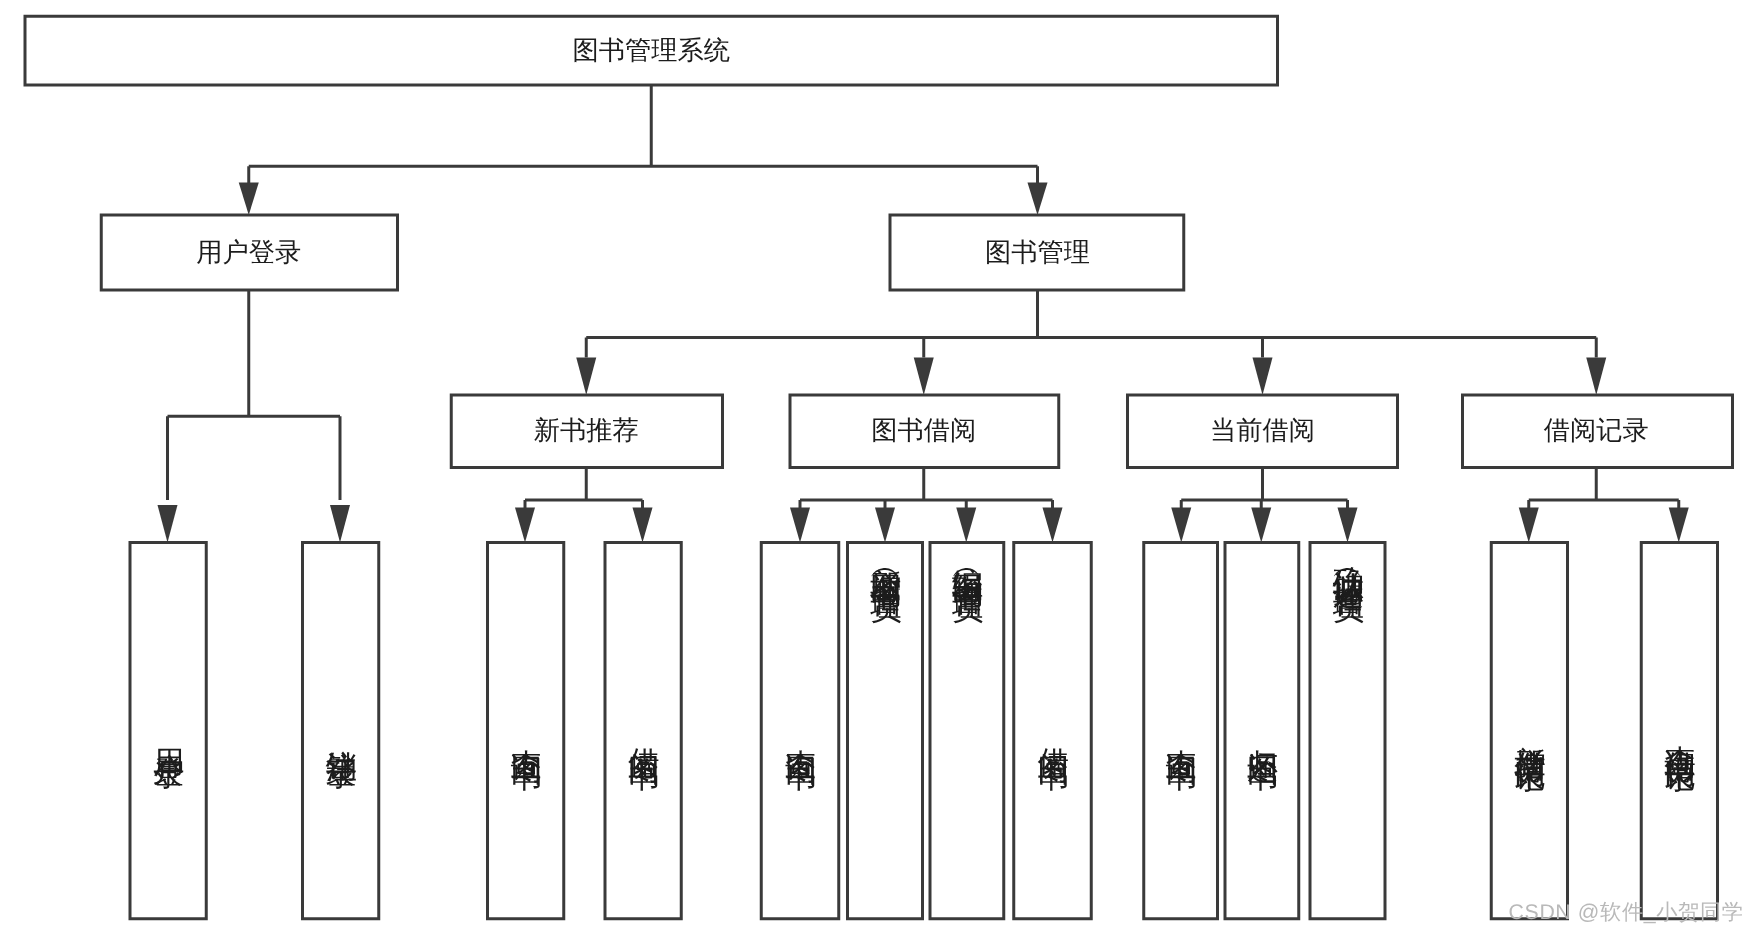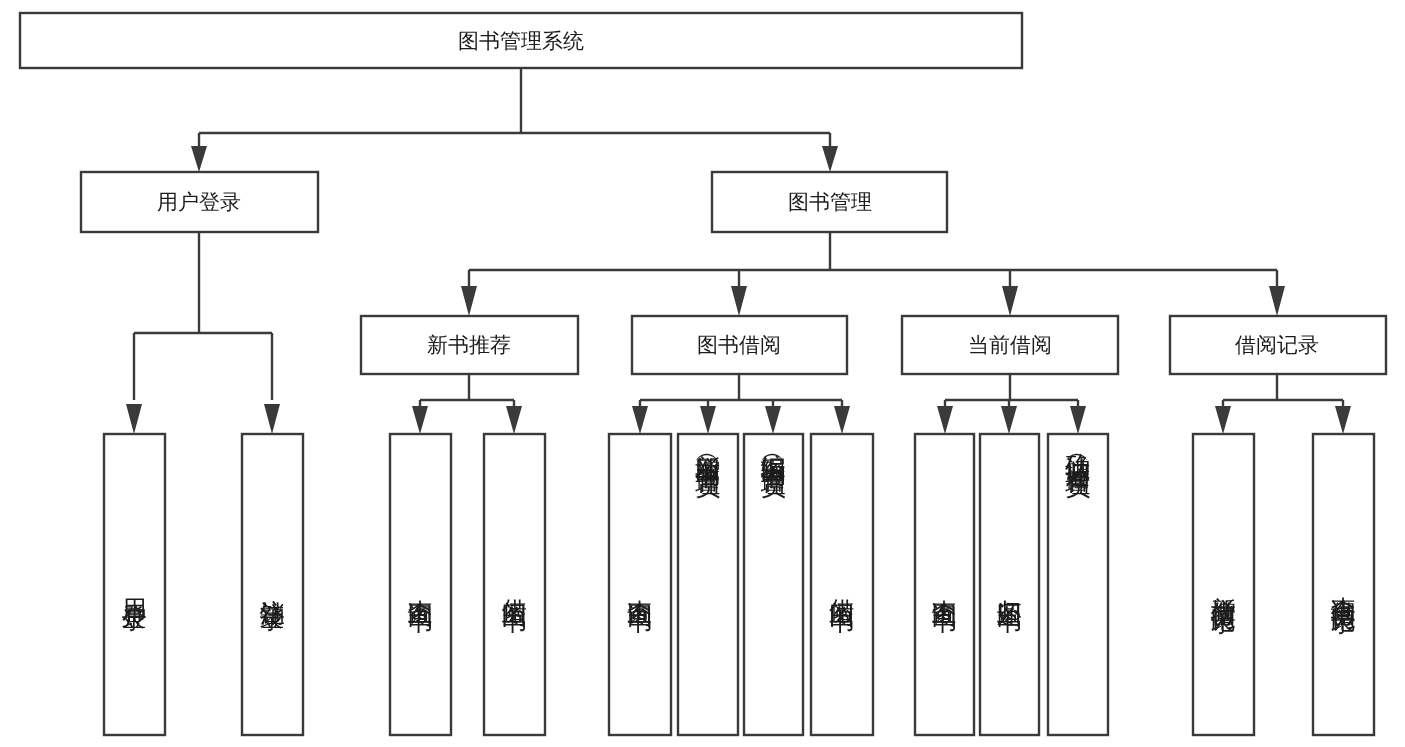--- a/index.html
+++ b/index.html
@@ -223,13 +223,14 @@
   <div class="leaf-label-wrap" style="left:1048px; top:434px; width:60px; height:301px; align-items:flex-start;">
     <span class="leaf-label">确认归还（管理员）</span>
   </div>
   <div class="leaf-label-wrap" style="left:1193px; top:434px; width:61px; height:301px;">
     <span class="leaf-label">新增借阅记录</span>
   </div>
   <div class="leaf-label-wrap" style="left:1313px; top:434px; width:61px; height:301px;">
     <span class="leaf-label">查询借阅记录</span>
   </div>
 
+  <div class="watermark">CSDN @软件_小贺同学</div>
 </div>
 
 </body></html>

